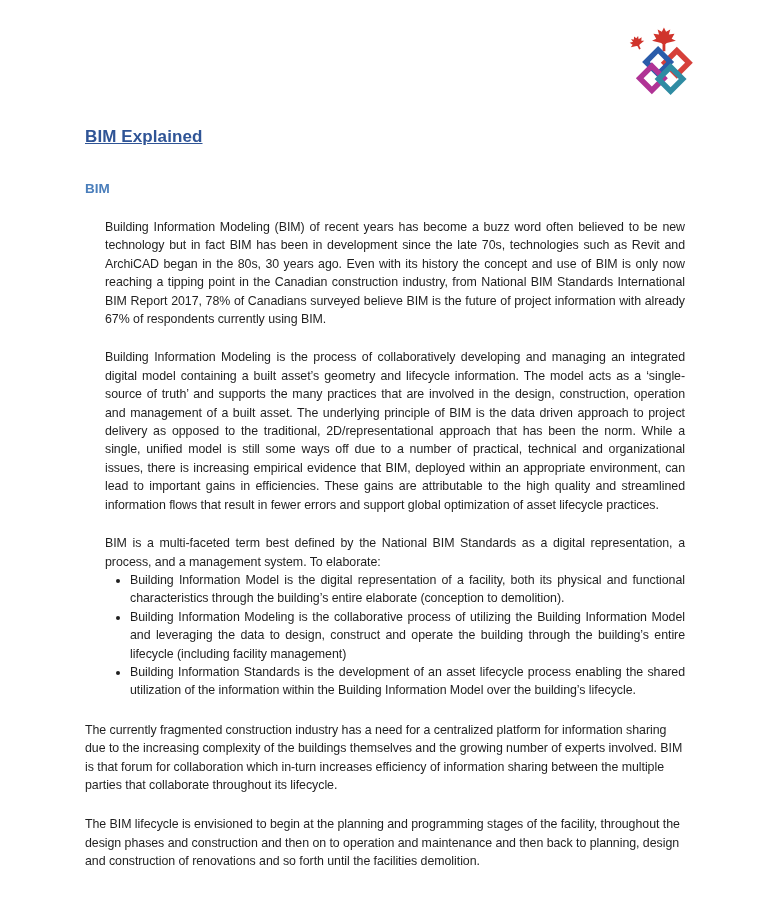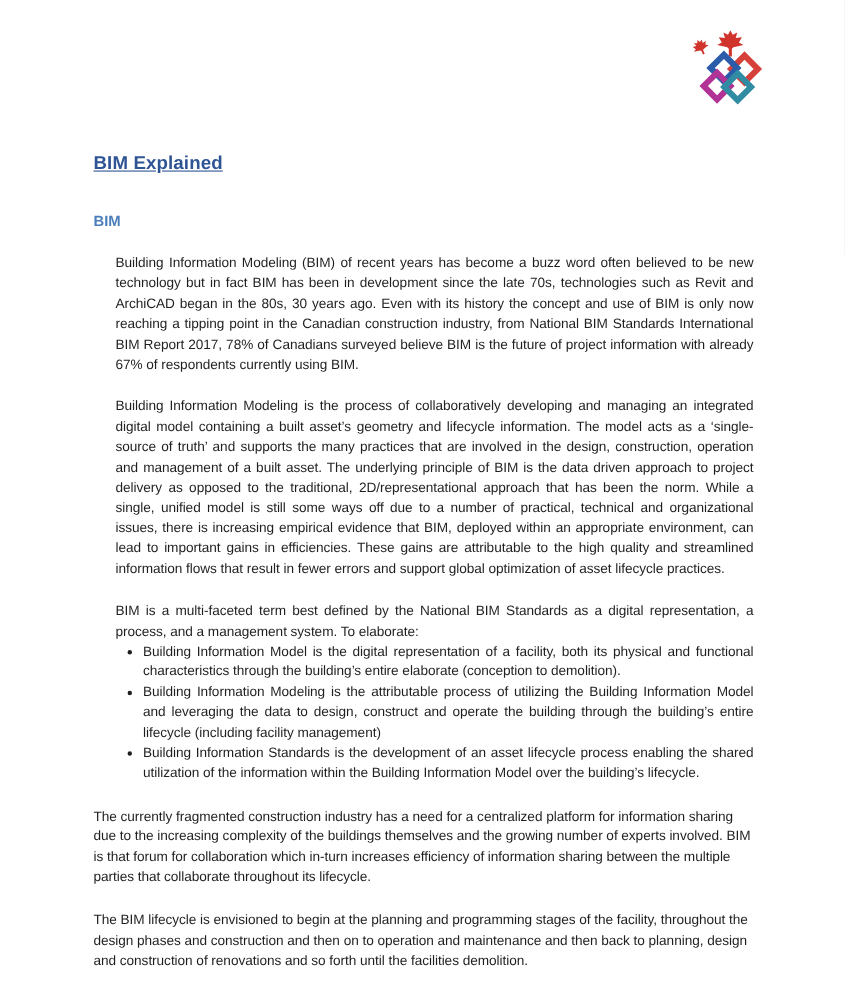--- a/index.html
+++ b/index.html
@@ -11,21 +11,21 @@
     margin: 0 auto;
     background: #ffffff;
     font-family: "Liberation Sans", sans-serif;
     color: #1f1f1f;
     overflow: hidden;
   }
   .content {
     position: absolute;
     left: 85px;
     right: 83px;
-    top: 12px;
+    top: 0;
   }
   .logo {
     position: absolute;
     top: 26px;
     right: 66px;
     width: 80px;
     height: 78px;
   }
   h1.doc-title {
     margin-top: 127px;
@@ -86,21 +86,21 @@
     <h2 class="doc-subtitle">BIM</h2>
 
     <p class="body-par first-par">Building Information Modeling (BIM) of recent years has become a buzz word often believed to be new technology but in fact BIM has been in development since the late 70s, technologies such as Revit and ArchiCAD began in the 80s, 30 years ago.  Even with its history the concept and use of BIM is only now reaching a tipping point in the Canadian construction industry, from National BIM Standards International BIM Report 2017, 78% of Canadians surveyed believe BIM is the future of project information with already 67% of respondents currently using BIM.</p>
 
     <p class="body-par">Building Information Modeling is the process of collaboratively developing and managing an integrated digital model containing a built asset’s geometry and lifecycle information. The model acts as a ‘single-source of truth’ and supports the many practices that are involved in the design, construction, operation and management of a built asset. The underlying principle of BIM is the data driven approach to project delivery as opposed to the traditional, 2D/representational approach that has been the norm. While a single, unified model is still some ways off due to a number of practical, technical and organizational issues, there is increasing empirical evidence that BIM, deployed within an appropriate environment, can lead to important gains in efficiencies. These gains are attributable to the high quality and streamlined information flows that result in fewer errors and support global optimization of asset lifecycle practices.</p>
 
     <p class="body-par intro-par">BIM is a multi-faceted term best defined by the National BIM Standards as a digital representation, a process, and a management system.  To elaborate:</p>
 
     <ul class="bullets">
       <li>Building Information Model is the digital representation of a facility, both its physical and functional characteristics through the building’s entire elaborate (conception to demolition).</li>
-      <li>Building Information Modeling is the attributable process of utilizing the Building Information Model and leveraging the data to design, construct and operate the building through the building’s entire lifecycle (including facility management)</li>
+      <li>Building Information Modeling is the collaborative process of utilizing the Building Information Model and leveraging the data to design, construct and operate the building through the building’s entire lifecycle (including facility management)</li>
       <li>Building Information Standards is the development of an asset lifecycle process enabling the shared utilization of the information within the Building Information Model over the building’s lifecycle.</li>
     </ul>
 
     <p class="left-par gap-top">The currently fragmented construction industry has a need for a centralized platform for information sharing due to the increasing complexity of the buildings themselves and the growing number of experts involved.  BIM is that forum for collaboration which in-turn increases efficiency of information sharing between the multiple parties that collaborate throughout its lifecycle.</p>
 
     <p class="left-par">The BIM lifecycle is envisioned to begin at the planning and programming stages of the facility, throughout the design phases and construction and then on to operation and maintenance and then back to planning, design and construction of renovations and so forth until the facilities demolition.</p>
 
   </div>
 </div>
 

